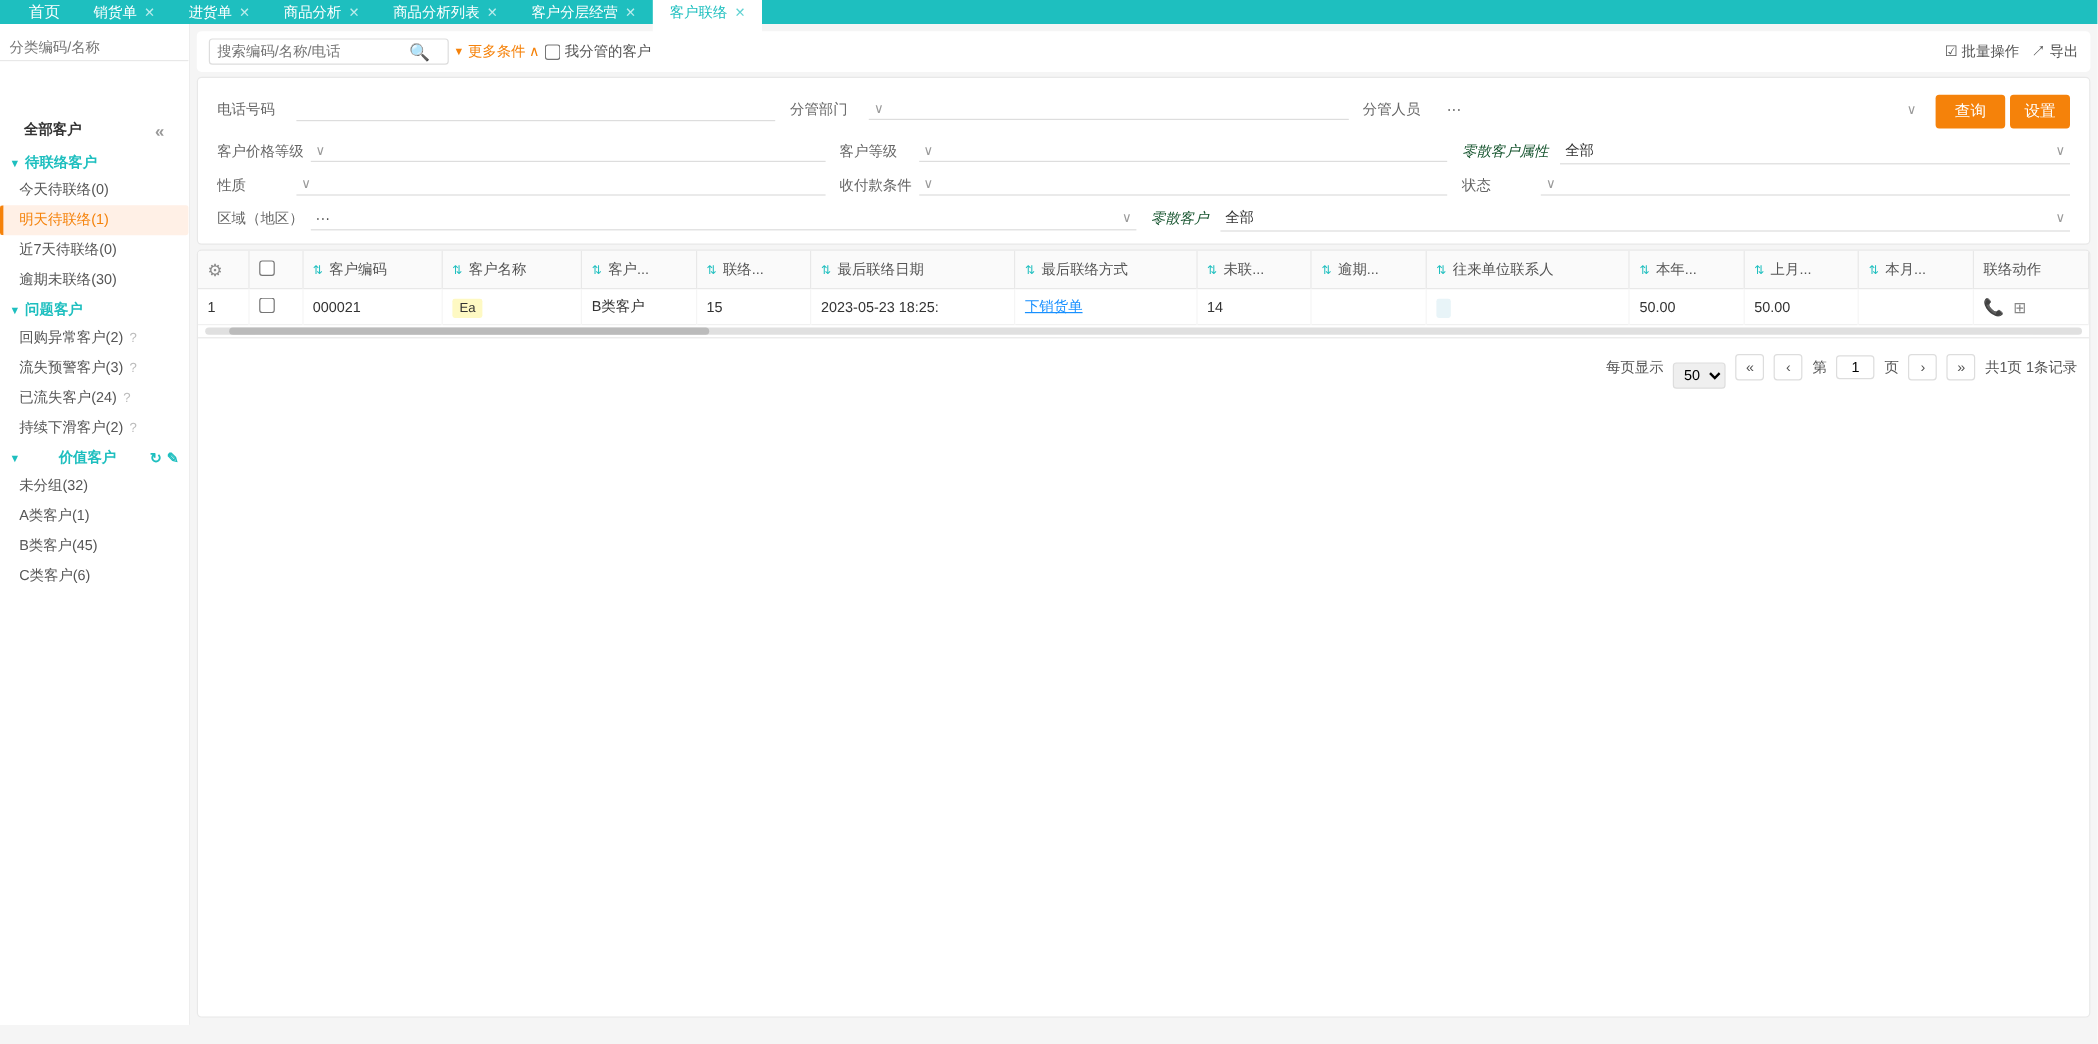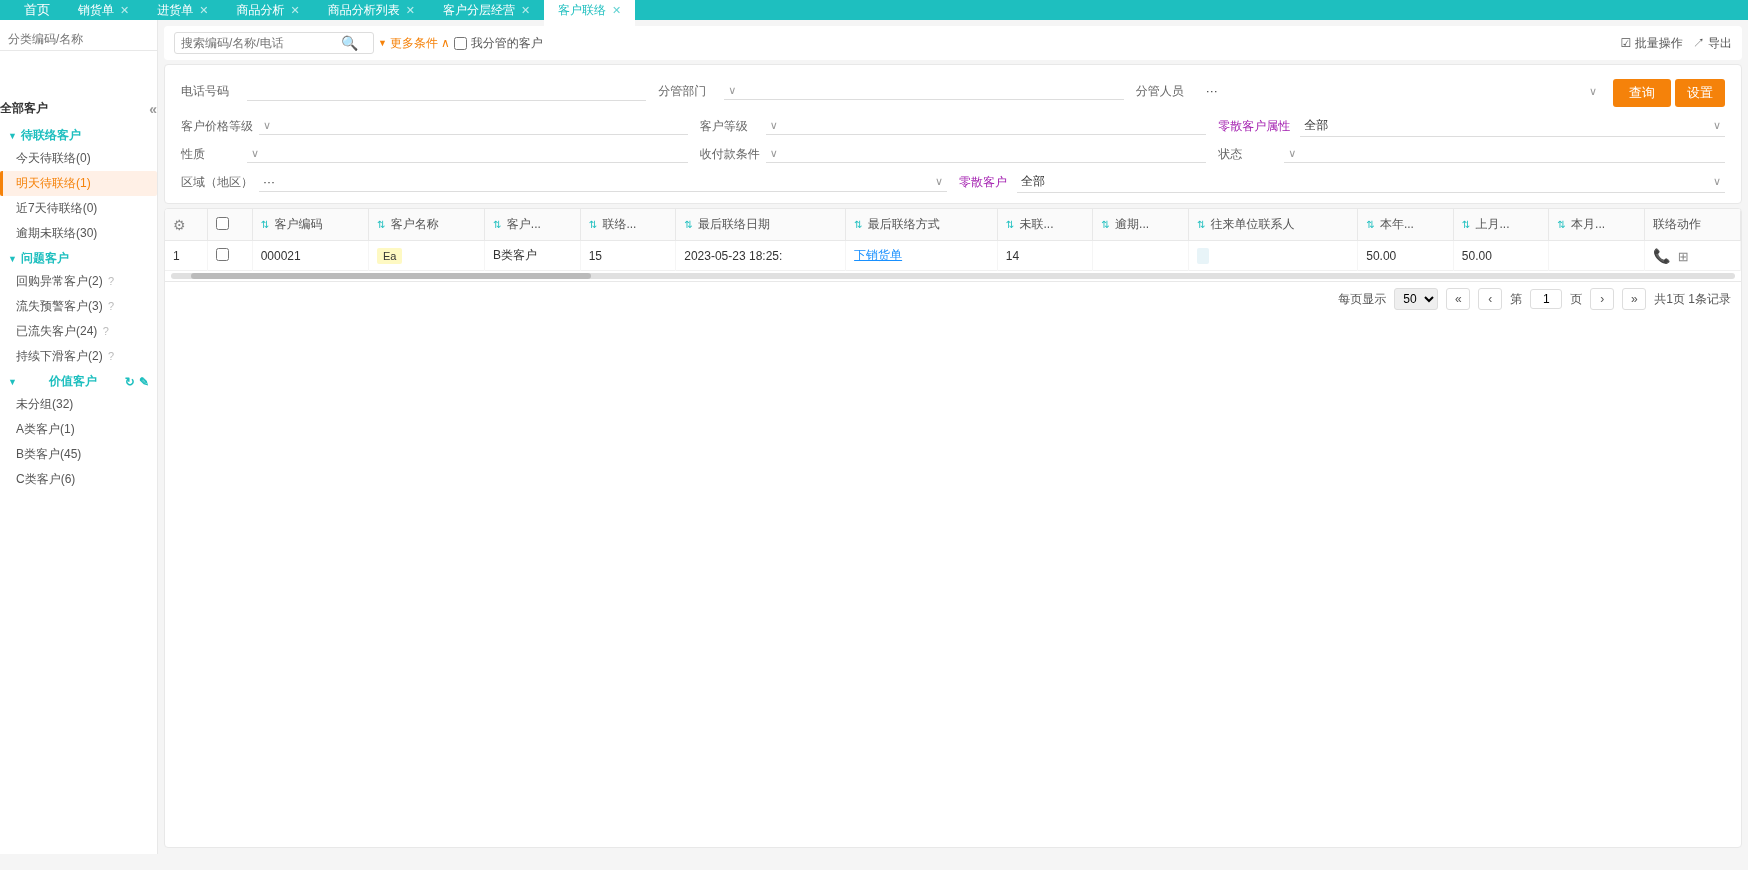--- a/index.html
+++ b/index.html
@@ -61,21 +61,21 @@
       border: none;
       outline: none;
       flex: 1;
       font-size: 12px;
       color: #0c4a6e;
     }
     .sidebar-section-title {
       display: flex;
       align-items: center;
       justify-content: space-between;
-      padding: 6px 0;
+      padding: 6px 20px;
       font-weight: bold;
       color: #333;
       cursor: pointer;
       margin-top: 43px;
     }
     .sidebar-section-title .collapse-btn {
       color: #999;
       font-size: 14px;
     }
     .sidebar-group-label {
@@ -230,22 +230,23 @@
       justify-content: space-between;
       cursor: pointer;
     }
     .filter-select::after {
       content: '∨';
       color: #999;
       font-size: 11px;
     }
     .filter-label-inline {
       white-space: nowrap;
-      color: #a21caf;
+      color: #14532d;
       margin-right: 4px;
+      font-style: italic;
     }
     .query-btn {
       background: #f5820a;
       color: #fff;
       border: none;
       border-radius: 3px;
       padding: 5px 16px;
       cursor: pointer;
       font-size: 13px;
     }
@@ -322,20 +323,21 @@
       border-top: 1px solid #e8e8e8;
       gap: 8px;
       font-size: 12px;
       color: #555;
     }
     .page-size-select {
       border: 1px solid #ddd;
       border-radius: 3px;
       padding: 2px 4px;
       font-size: 12px;
+      margin-top: 14px;
     }
     .page-btn {
       border: 1px solid #ddd;
       background: #fff;
       border-radius: 3px;
       width: 24px;
       height: 22px;
       display: flex;
       align-items: center;
       justify-content: center;

